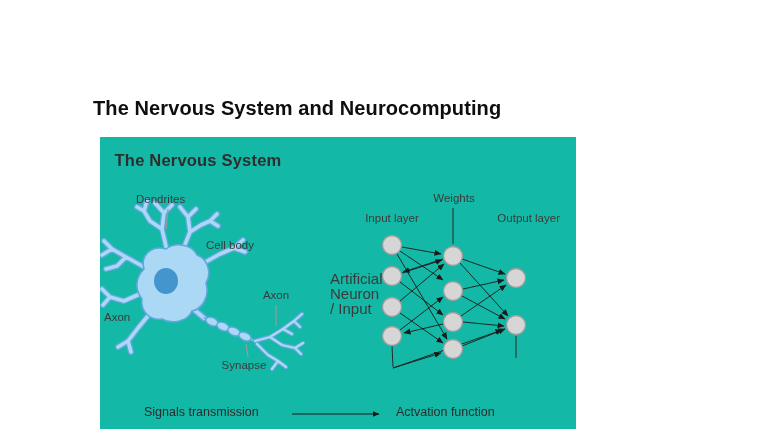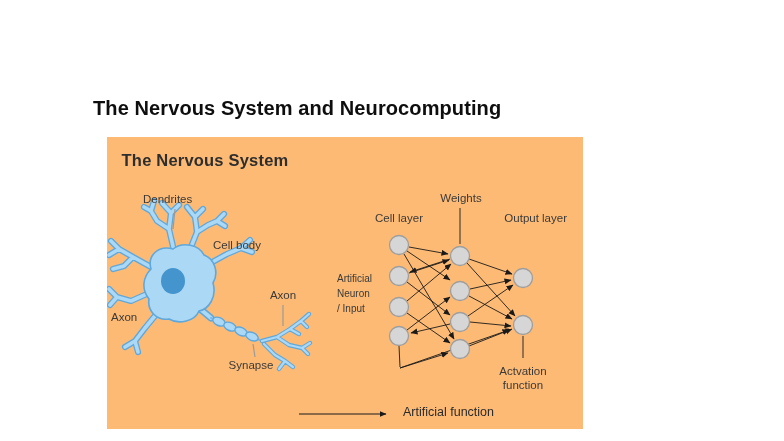--- a/index.html
+++ b/index.html
@@ -8,22 +8,21 @@
 
   .slide-title {
     position: absolute; left: 93px; top: 97px;
     font-size: 20px; font-weight: 700; color: #0e0e0e;
     letter-spacing: 0.1px;
   }
 
   .figure {
     position: absolute; left: 100px; top: 137px;
     width: 476px; height: 292px;
-    background: #fdba74;
-    margin-left: 7px;
+    background: #14b8a6;
   }
   .figure svg { position: absolute; left: 0; top: 0; }
 
   .fig-label { position: absolute; color: #3a3a3a; font-size: 11.5px; line-height: 13px; white-space: nowrap; }
   .fig-heading {
     position: absolute; top: 14px; font-size: 16.5px; font-weight: 600;
     color: #2e2e2e; text-align: center; letter-spacing: 0.2px;
   }
   .heading-left  { left: 8px;   width: 180px; }
   .heading-right { left: 280px; width: 160px; }
@@ -31,21 +30,21 @@
   .lbl-dendrites   { left: 36px;  top: 56px; }
   .lbl-cell-body   { left: 106px; top: 102px; }
   .lbl-axon-left   { left: 4px;   top: 174px; }
   .lbl-axon-right  { left: 160px; top: 152px; width: 32px; text-align: center; }
   .lbl-synapse     { left: 116px; top: 222px; width: 56px; text-align: center; }
 
   .lbl-weights      { left: 324px; top: 55px; width: 60px; text-align: center; }
   .lbl-input-layer  { left: 252px; top: 75px; width: 80px; text-align: center; }
   .lbl-output-layer { left: 376px; top: 75px; width: 84px; text-align: right; }
 
-  .lbl-artificial-neuron { left: 230px; top: 134px; font-size: 10px; line-height: 15px; }
+  .lbl-artificial-neuron { left: 230px; top: 134px; font-size: 15px; line-height: 15px; }
   .lbl-activation-node   { left: 378px; top: 227px; width: 76px; text-align: center; line-height: 14px; }
 
   .caption { position: absolute; top: 268px; font-size: 12.5px; color: #2b2b2b; white-space: nowrap; }
   .caption-left  { left: 44px; }
   .caption-right { left: 296px; }
 </style>
 </head>
 <body>
 
 <div class="slide-title">The Nervous System and Neurocomputing</div>
@@ -159,28 +158,25 @@
 
   <div class="fig-heading heading-left">The Nervous System</div>
 
   <div class="fig-label lbl-dendrites">Dendrites</div>
   <div class="fig-label lbl-cell-body">Cell body</div>
   <div class="fig-label lbl-axon-left">Axon</div>
   <div class="fig-label lbl-axon-right">Axon</div>
   <div class="fig-label lbl-synapse">Synapse</div>
 
   <div class="fig-label lbl-weights">Weights</div>
-  <div class="fig-label lbl-input-layer">Cell layer</div>
+  <div class="fig-label lbl-input-layer">Input layer</div>
   <div class="fig-label lbl-output-layer">Output layer</div>
 
   <div class="fig-label lbl-artificial-neuron">
     <div>Artificial</div>
     <div>Neuron</div>
     <div>/ Input</div>
   </div>
 
-  <div class="fig-label lbl-activation-node">
-    <div>Actvation</div>
-    <div>function</div>
-  </div>
 
-  <div class="caption caption-right">Artificial function</div>
+  <div class="caption caption-left">Signals transmission</div>
+  <div class="caption caption-right">Actvation function</div>
 </div>
 
 </body></html>

